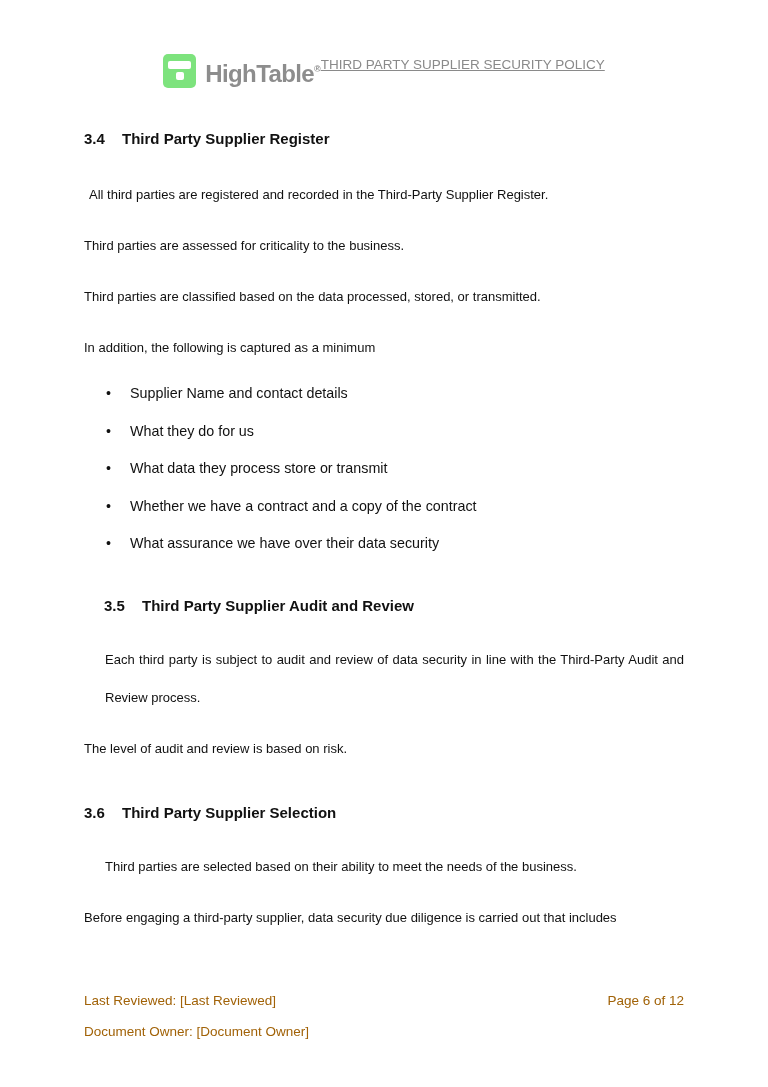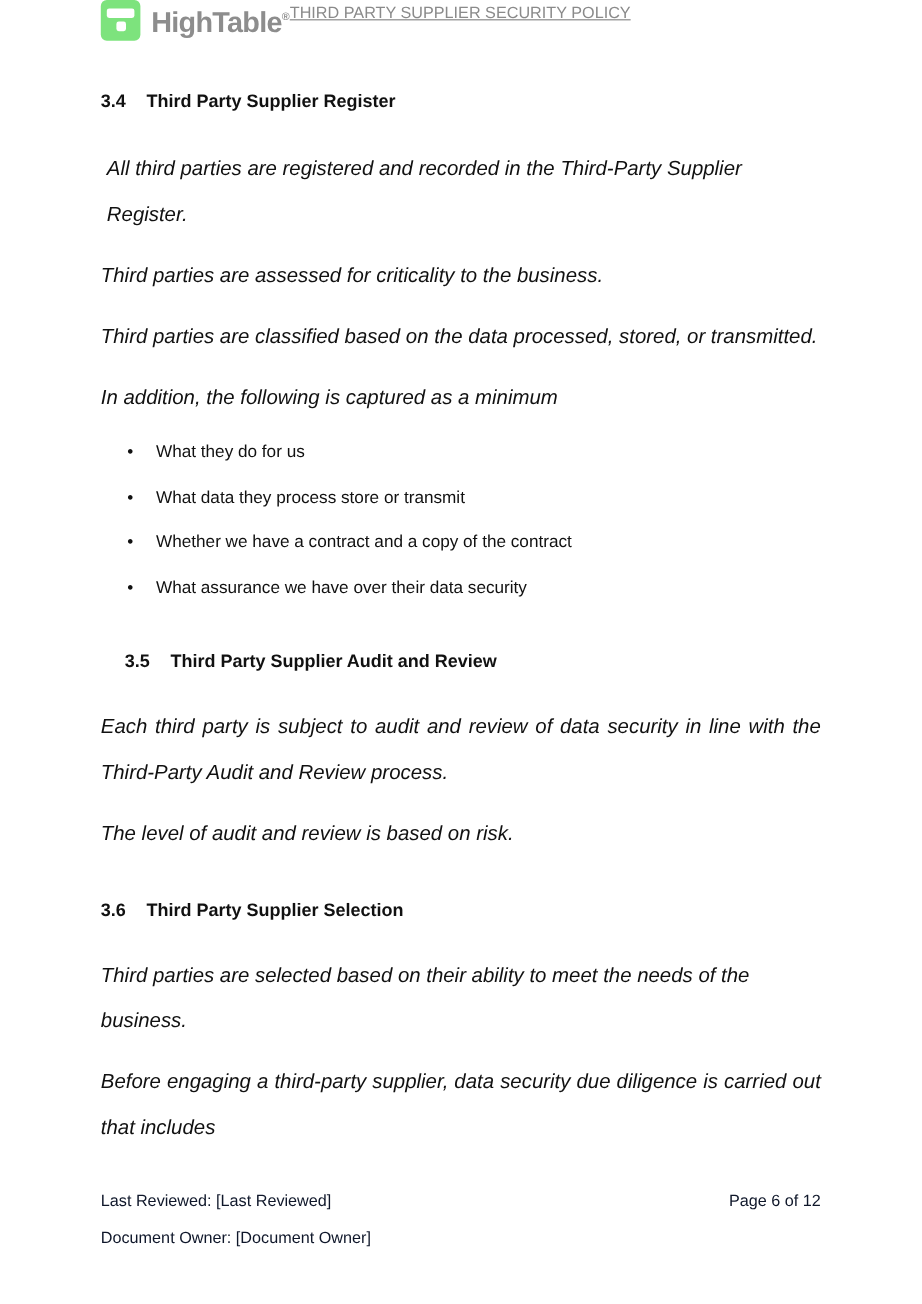--- a/index.html
+++ b/index.html
@@ -6,57 +6,57 @@
   html, body { background:#ffffff; }
   body {
     width:768px; height:1087px;
     position:relative; overflow:hidden;
     font-family:"Liberation Sans", sans-serif;
     color:#111111;
   }
   .page { position:absolute; inset:0; padding:0 84px; }
 
   
-  .header { display:flex; justify-content:flex-start; align-items:flex-start; }
+  .header { display:flex; justify-content:center; align-items:flex-start; padding-top:54px; }
   .logo { display:flex; align-items:center; }
   .logo-mark { width:33px; height:34px; background:#7DE37D; border-radius:5px; position:relative; flex:0 0 auto; }
   .logo-bar { position:absolute; left:5px; top:7px; width:23px; height:8px; background:#ffffff; border-radius:2px; }
   .logo-dot { position:absolute; left:13px; top:18px; width:8px; height:8px; background:#ffffff; border-radius:2px; }
   .logo-text { font-size:24px; font-weight:bold; color:#8d8d8d; letter-spacing:-0.6px; margin-left:9px; line-height:28px; }
   .logo-reg { font-size:9px; font-weight:bold; color:#8d8d8d; vertical-align:10px; letter-spacing:0; }
   .header-right { text-align:right; color:#8a8a8a; font-size:13.5px; padding-top:3px;text-decoration:underline; }
   .header-title { line-height:15px; }
   .header-meta { line-height:15px; margin-top:17px; }
 
   
   h2 { font-size:15px; font-weight:bold; color:#111111; line-height:21px; }
   h2 .num { display:inline-block; width:38px; }
   #h-34 { margin-top:40px; }
   #h-35 { margin-top:32px;margin-left:20px; }
   #h-36 { margin-top:34px; }
 
-  p { font-size:17px; line-height:38px;font-style:italic; }
+  p { font-size:13px; line-height:38px; }
   p.j { text-align:justify; }
   .m27 { margin-top:27px; }
-  .m25 { margin-top:25px; }
+  .m25 { margin-top:25px;margin-left:21px; }
   .m13 { margin-top:13px; }
   .sp  { padding-left:5px; }
 
   ul.bullets { list-style:none; margin-top:8px; }
   ul.bullets li {
     font-size:14.3px; line-height:37.5px;
     position:relative; padding-left:46px;
   }
   ul.bullets li::before {
     content:"\2022";
     position:absolute; left:22px; top:0;
   }
 
   
-  .footer { position:absolute; left:84px; right:84px; top:993px; color:#0f172a; font-size:13.5px; }
+  .footer { position:absolute; left:84px; right:84px; top:993px; color:#a16207; font-size:13.5px; }
   .footer-row1 { display:flex; justify-content:space-between; line-height:16px; }
   .footer-row2 { margin-top:15px; line-height:16px; }
 </style>
 </head>
 <body>
 
 <div class="page">
 
   <div class="header">
     <div class="logo">
@@ -71,20 +71,21 @@
     </div>
   </div>
 
   <h2 id="h-34"><span class="num">3.4</span><span>Third Party Supplier Register</span></h2>
   <p class="m27 sp">All third parties are registered and recorded in the Third-Party Supplier Register.</p>
   <p class="m13">Third parties are assessed for criticality to the business.</p>
   <p class="m13">Third parties are classified based on the data processed, stored, or transmitted.</p>
   <p class="m13">In addition, the following is captured as a minimum</p>
 
   <ul class="bullets">
+    <li>Supplier Name and contact details</li>
     <li>What they do for us</li>
     <li>What data they process store or transmit</li>
     <li>Whether we have a contract and a copy of the contract</li>
     <li>What assurance we have over their data security</li>
   </ul>
 
   <h2 id="h-35"><span class="num">3.5</span><span>Third Party Supplier Audit and Review</span></h2>
   <p class="m25 j">Each third party is subject to audit and review of data security in line with the Third-Party Audit and Review process.</p>
   <p class="m13">The level of audit and review is based on risk.</p>
 

